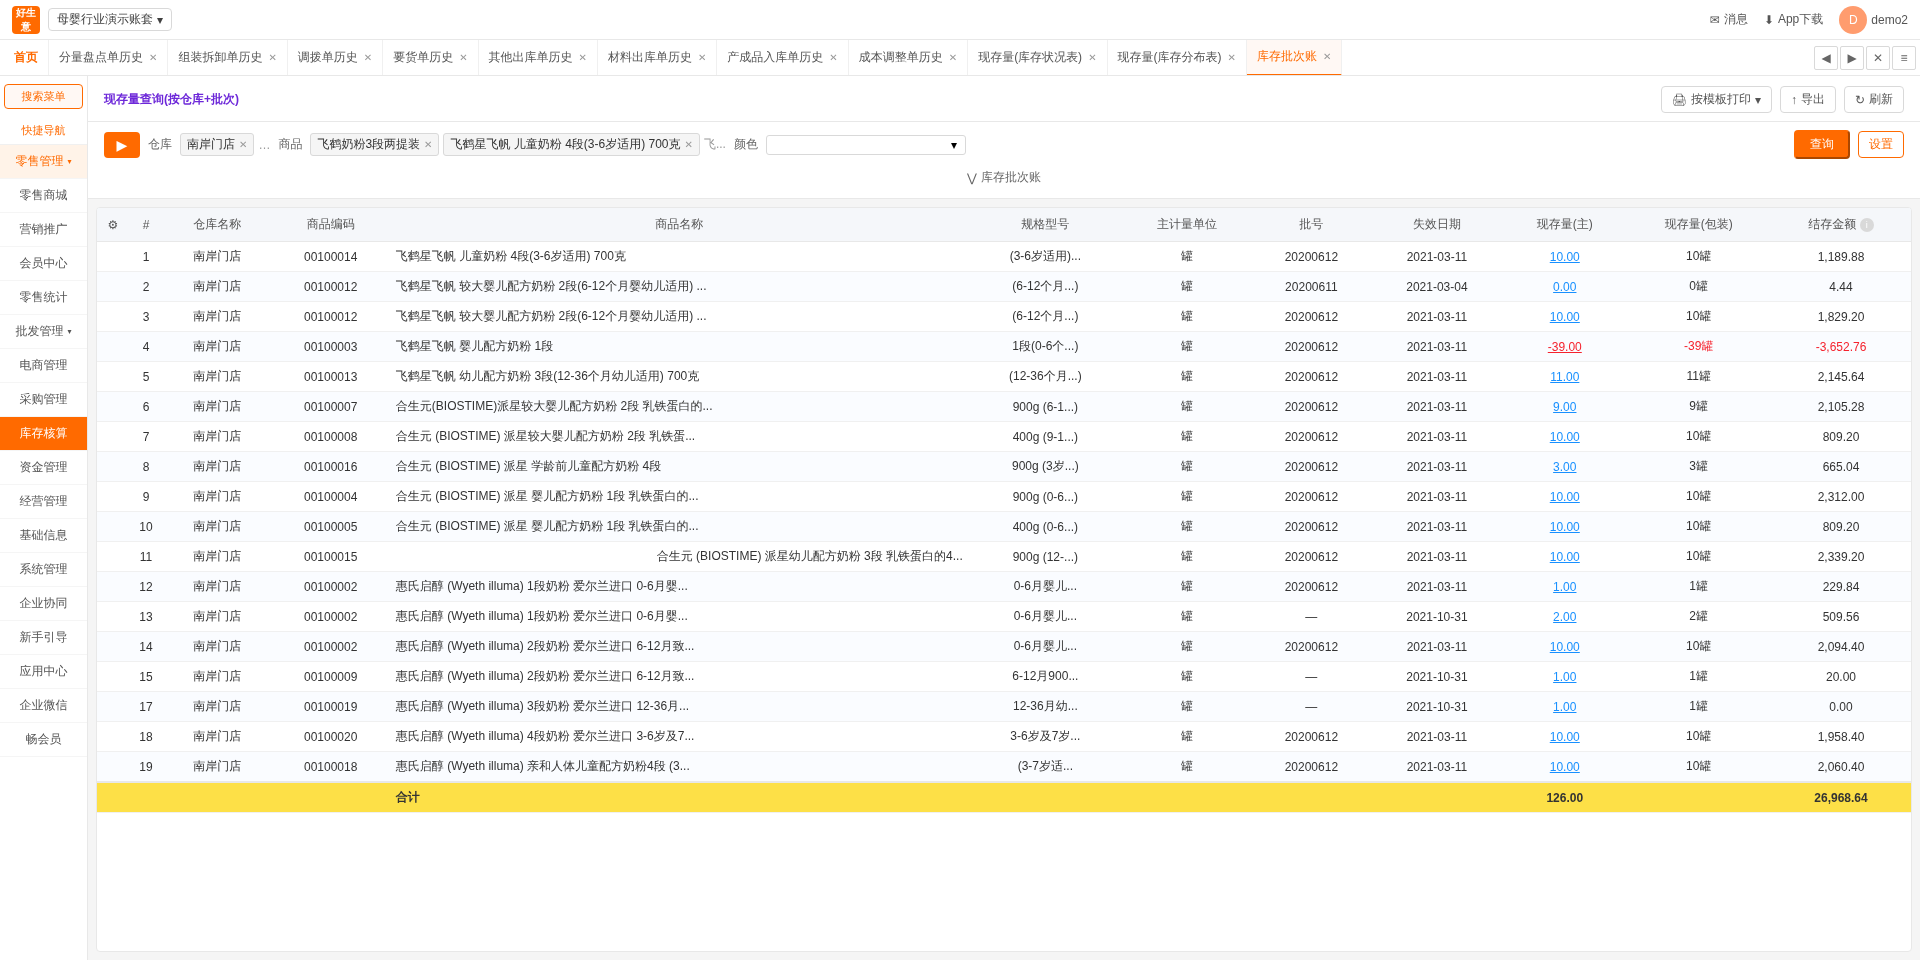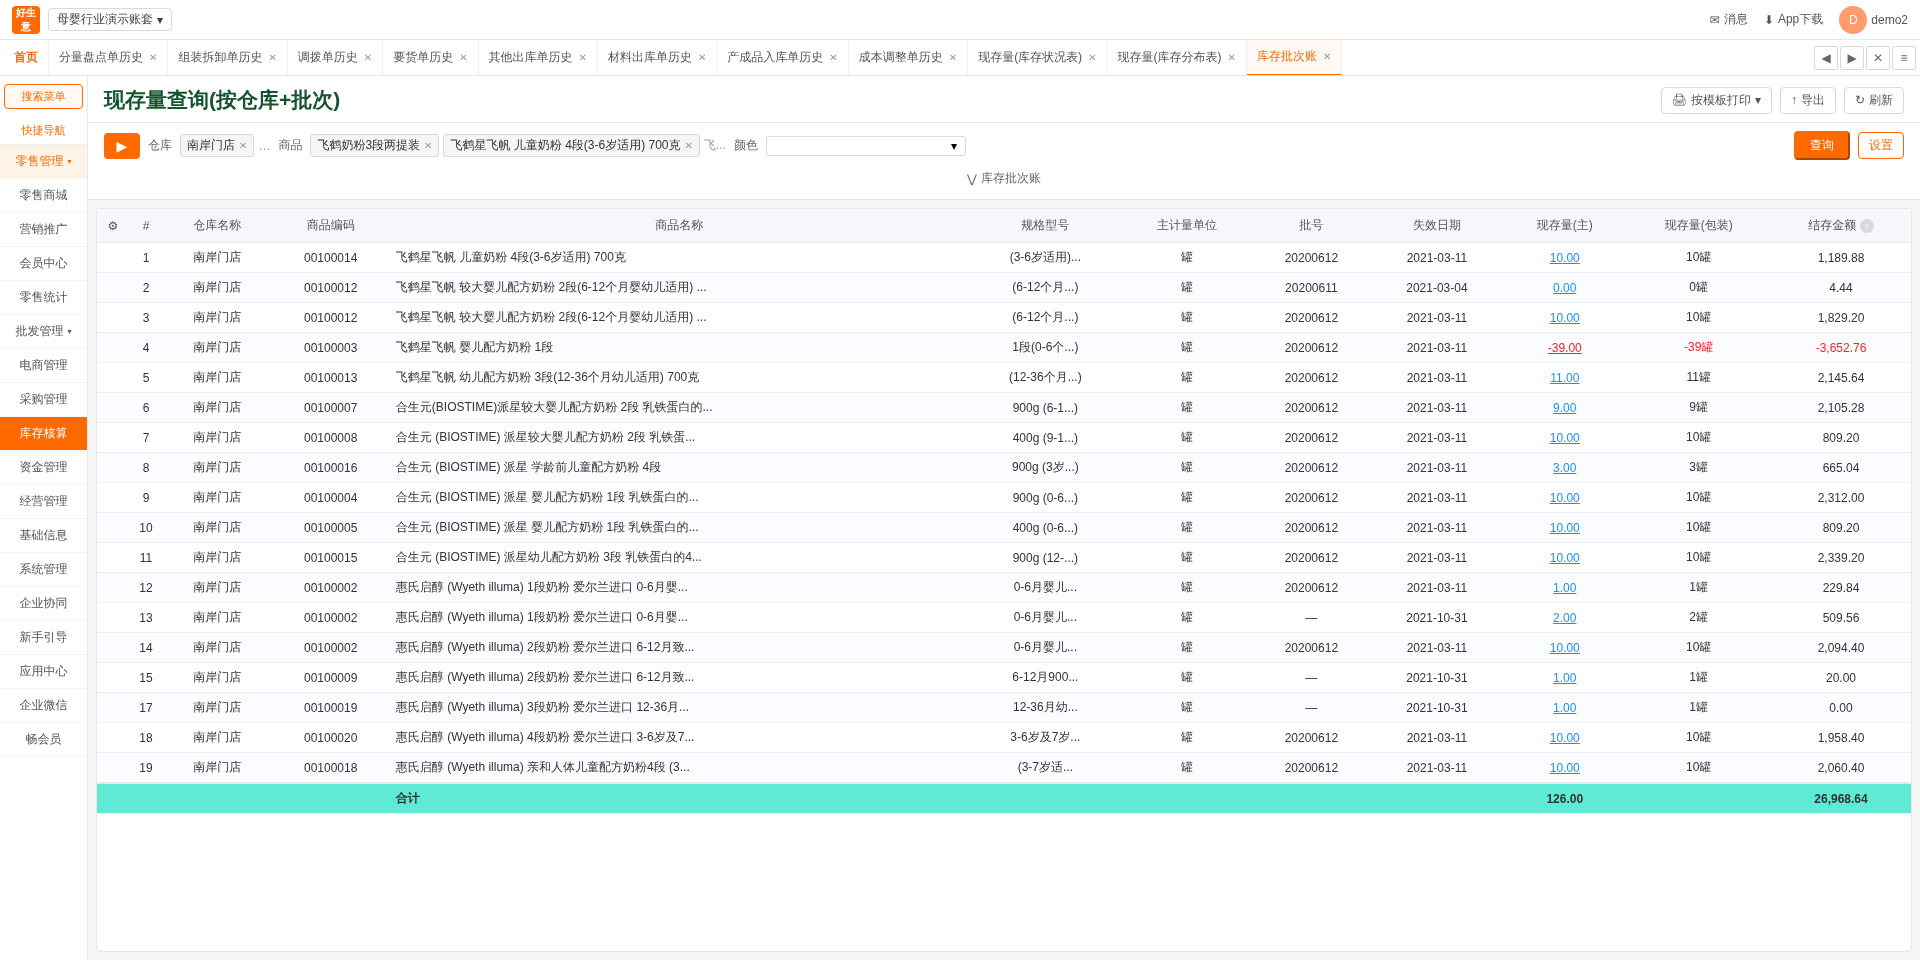--- a/index.html
+++ b/index.html
@@ -48,21 +48,21 @@
     .sidebar-nav-btn { padding: 6px 4px; text-align: center; color: #ff6a00; font-size: 11px; cursor: pointer; border-bottom: 1px solid #f0f0f0; }
     .sidebar-item { padding: 8px 4px; text-align: center; cursor: pointer; color: #555; font-size: 12px; border-bottom: 1px solid #f5f5f5; }
     .sidebar-item.active { background: #ff6a00; color: #fff; border-radius: 0; }
     .sidebar-item .si-label { font-size: 12px; }
 
     
     .content { flex: 1; display: flex; flex-direction: column; overflow: hidden; }
 
     
     .page-header { padding: 10px 16px 8px; background: #fff; border-bottom: 1px solid #e8e8e8; display: flex; align-items: center; justify-content: space-between; }
-    .page-title { font-size: 21px; font-weight: bold; color: #14532d; }
+    .page-title { font-size: 12px; font-weight: bold; color: #6d28d9; }
     .page-actions { display: flex; align-items: center; gap: 8px; }
     .action-btn { display: flex; align-items: center; gap: 4px; padding: 4px 10px; border: 1px solid #d9d9d9; border-radius: 4px; cursor: pointer; color: #555; background: #fff; }
     .btn-orange { background: #ff6a00; color: #fff; border-color: #ff6a00; border-radius: 4px; padding: 4px 14px; cursor: pointer; }
     .btn-outline-orange { border: 1px solid #ff6a00; color: #ff6a00; border-radius: 4px; padding: 4px 10px; cursor: pointer; background: #fff; }
 
     
     .filter-area { background: #fff; padding: 8px 16px; border-bottom: 1px solid #e8e8e8; }
     .filter-row { display: flex; align-items: center; gap: 8px; flex-wrap: nowrap; }
     .filter-label { color: #666; white-space: nowrap; font-size: 12px; }
     .filter-tags { display: flex; align-items: center; gap: 4px; flex-wrap: nowrap; }
@@ -75,21 +75,21 @@
     
     .table-container { flex: 1; overflow-y: auto; overflow-x: hidden; background: #fff; margin: 8px; border: 1px solid #e8e8e8; border-radius: 4px; }
     table { width: 100%; border-collapse: collapse; }
     thead tr { background: #f5f7fa; }
     th { padding: 8px 6px; text-align: center; font-weight: normal; color: #555; border-bottom: 1px solid #e8e8e8; font-size: 12px; white-space: nowrap; position: sticky; top: 0; background: #f5f7fa; z-index: 1; }
     td { padding: 6px 6px; text-align: center; color: #333; border-bottom: 1px solid #f0f0f0; font-size: 12px; }
     tbody tr:nth-child(even) { background: #fafcff; }
     .td-left { text-align: left; }
     .td-link { color: #1890ff; text-decoration: underline; cursor: pointer; }
     .td-red { color: #f5222d; }
-    .summary-row td { background: #5eead4; font-weight: bold; border-top: 2px solid #e8e8e8; }
+    .summary-row td { background: #fde047; font-weight: bold; border-top: 2px solid #e8e8e8; }
     .info-icon { display: inline-flex; align-items: center; justify-content: center; width: 14px; height: 14px; border-radius: 50%; background: #d9d9d9; color: #fff; font-size: 9px; cursor: pointer; }
   </style>
 </head>
 <body>
 
 <div class="top-bar">
   <div class="top-bar-left">
     <div class="logo">
       <div class="logo-icon">好生意</div>
     </div>
@@ -461,21 +461,21 @@
     <td>2021-03-11</td>
     <td class="td-link">10.00</td>
     <td class="">10罐</td>
     <td class="">809.20</td>
   </tr>
             <tr>
     <td></td>
     <td>11</td>
     <td>南岸门店</td>
     <td>00100015</td>
-    <td class="td-left" style="max-width:320px;overflow:hidden;text-overflow:ellipsis;white-space:nowrap;">合生元 (BIOSTIME) 派星幼儿配方奶粉 3段 乳铁蛋白的4...</td>
+    <td class="td-left" style="max-width:320px;overflow:hidden;text-overflow:ellipsis;white-space:nowrap;text-align:right;">合生元 (BIOSTIME) 派星幼儿配方奶粉 3段 乳铁蛋白的4...</td>
     <td>900g (12-...)</td>
     <td>罐</td>
     <td>20200612</td>
     <td>2021-03-11</td>
     <td class="td-link">10.00</td>
     <td class="">10罐</td>
     <td class="">2,339.20</td>
   </tr>
             <tr>
     <td></td>

